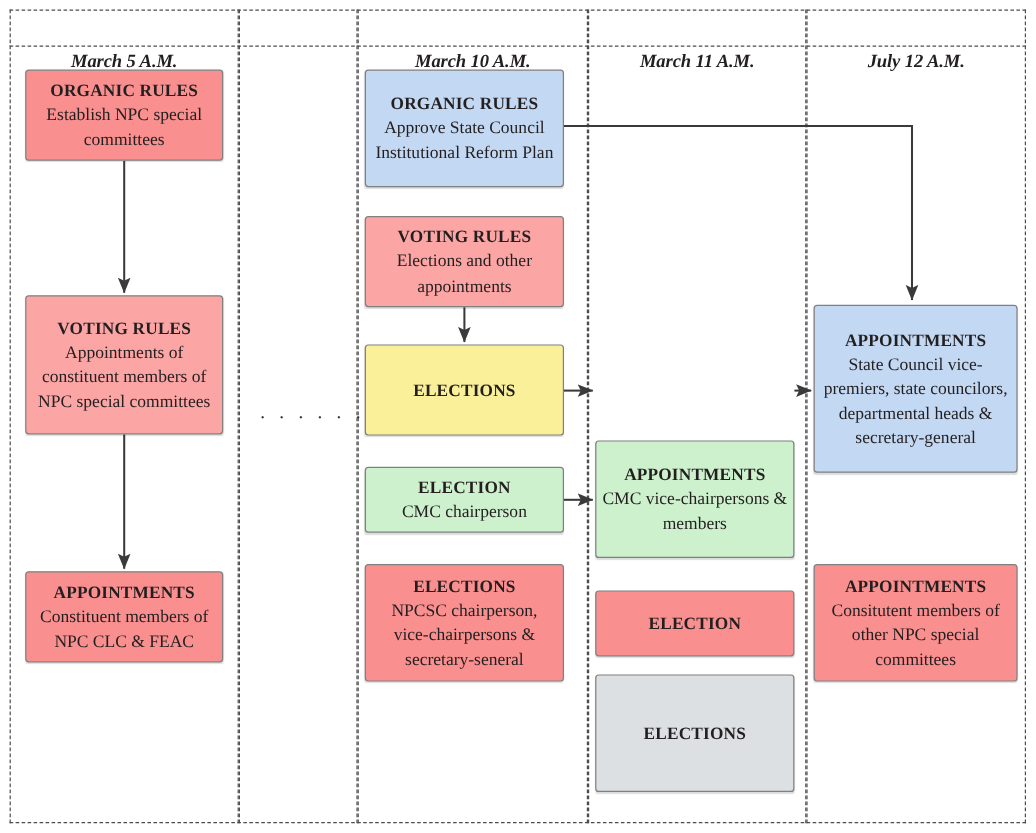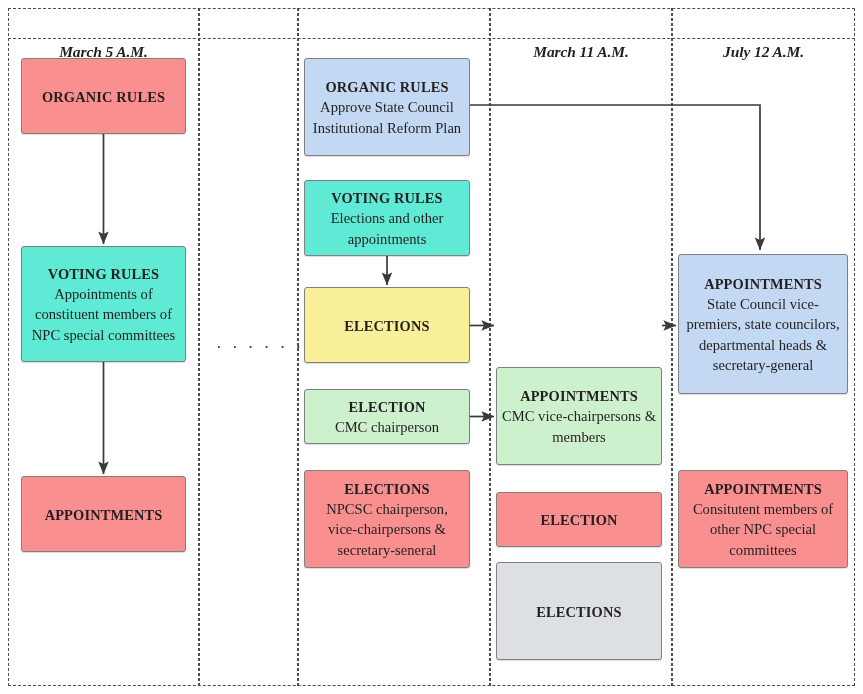--- a/index.html
+++ b/index.html
@@ -97,21 +97,21 @@
   .node .body {
     display: block;
     font-size: 14.6px;
     line-height: 20.5px;
   }
   .c-red   { background: #f98f8f; }
   .c-blue  { background: #c3d8f2; }
   .c-green { background: #cdf0cd; }
   .c-yellow{ background: #faf09a; }
   .c-gray  { background: #dde0e3; }
-  .c-white { background: #5eead4; }
+  .c-white { background: #fca5a5; }
 
   
   #wires {
     position: absolute;
     left: 0; top: 0;
     width: 863px; height: 694px;
     pointer-events: none;
   }
 </style>
 </head>
@@ -123,20 +123,21 @@
   <div class="lane-header-rule"></div>
   <div class="lane-bottom-rule"></div>
 
   <div class="lane" style="left:8px;   width:191px;"></div>
   <div class="lane" style="left:199px; width:99px;"></div>
   <div class="lane" style="left:298px; width:192px;"></div>
   <div class="lane" style="left:490px; width:182px;"></div>
   <div class="lane" style="left:672px; width:183px;"></div>
 
   <div class="lane-title" style="left:8px;   width:191px;">March 5 A.M.</div>
+  <div class="lane-title" style="left:298px; width:192px;">March 10 A.M.</div>
   <div class="lane-title" style="left:490px; width:182px;">March 11 A.M.</div>
   <div class="lane-title" style="left:672px; width:183px;">July 12 A.M.</div>
 
   <div class="ellipsis" style="left:216px; top:338px; width:66px; text-align:center;">· · · · · ·</div>
 
   <svg id="wires" viewBox="0 0 863 694" xmlns="http://www.w3.org/2000/svg">
     <defs>
       <marker id="ah" markerWidth="9" markerHeight="9" refX="7.4" refY="3.1" orient="auto" markerUnits="strokeWidth">
         <path d="M0,0 L7.6,3.1 L0,6.2 L1.5,3.1 z" fill="#3a3a3a"></path>
       </marker>
@@ -152,29 +153,31 @@
 
     <path d="M470,416.5 L494,416.5" stroke="#3a3a3a" stroke-width="1.7" fill="none" marker-end="url(#ah)"></path>
 
     <path d="M470,105 L760,105 L760,250" stroke="#3a3a3a" stroke-width="1.7" fill="none" marker-end="url(#ah)"></path>
 
     <path d="M662,325.5 L676,325.5" stroke="#3a3a3a" stroke-width="1.7" fill="none" marker-end="url(#ah)"></path>
   </svg>
 
   <div class="node c-red" style="left:21px; top:58px; width:165px; height:76px;">
     <span class="ttl">ORGANIC RULES</span>
+    <span class="body">Establish NPC special committees</span>
   </div>
 
   <div class="node c-white" style="left:21px; top:246px; width:165px; height:116px;">
     <span class="ttl">VOTING RULES</span>
     <span class="body">Appointments of constituent members of NPC special committees</span>
   </div>
 
   <div class="node c-red" style="left:21px; top:476px; width:165px; height:76px;">
     <span class="ttl">APPOINTMENTS</span>
+    <span class="body">Constituent members of NPC CLC &amp; FEAC</span>
   </div>
 
   <div class="node c-blue" style="left:304px; top:58px; width:166px; height:98px;">
     <span class="ttl">ORGANIC RULES</span>
     <span class="body">Approve State Council Institutional Reform Plan</span>
   </div>
 
   <div class="node c-white" style="left:304px; top:180px; width:166px; height:76px;">
     <span class="ttl">VOTING RULES</span>
     <span class="body">Elections and other appointments</span>

